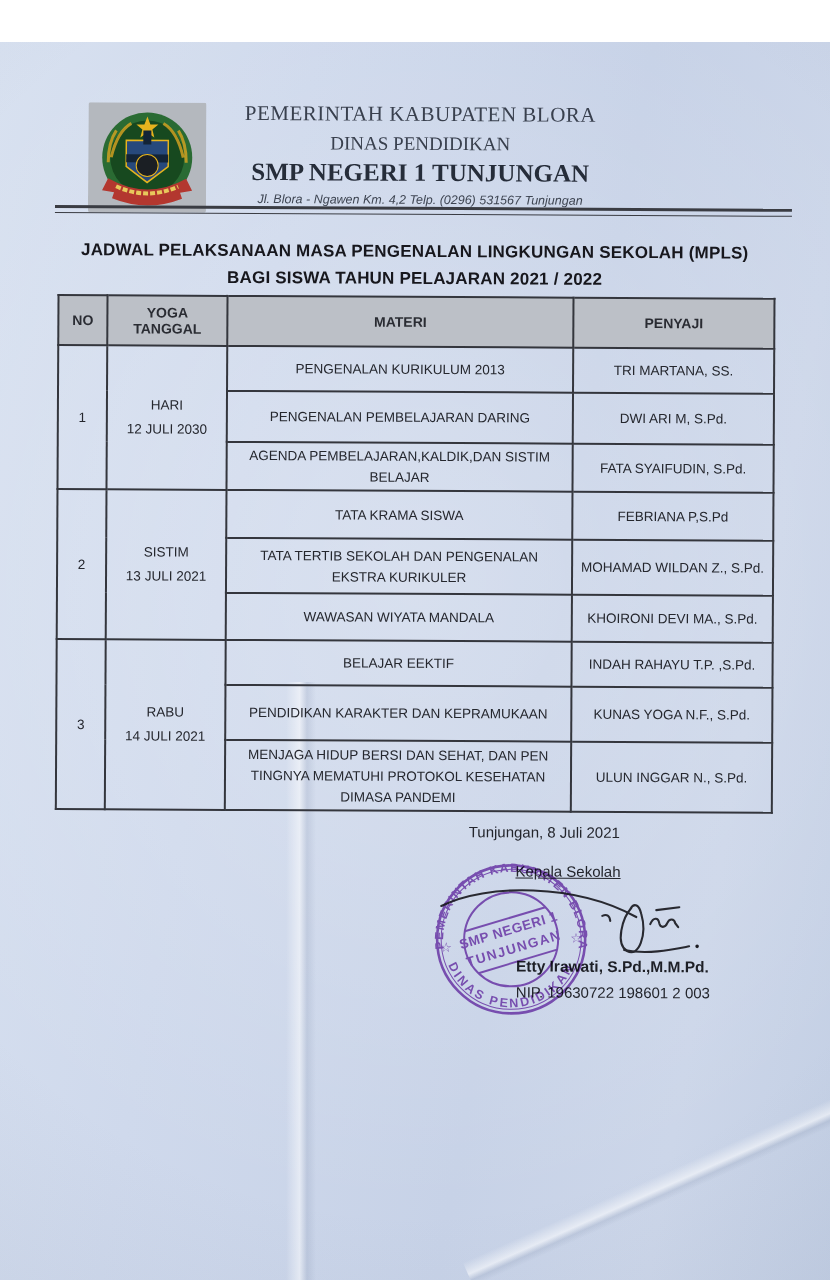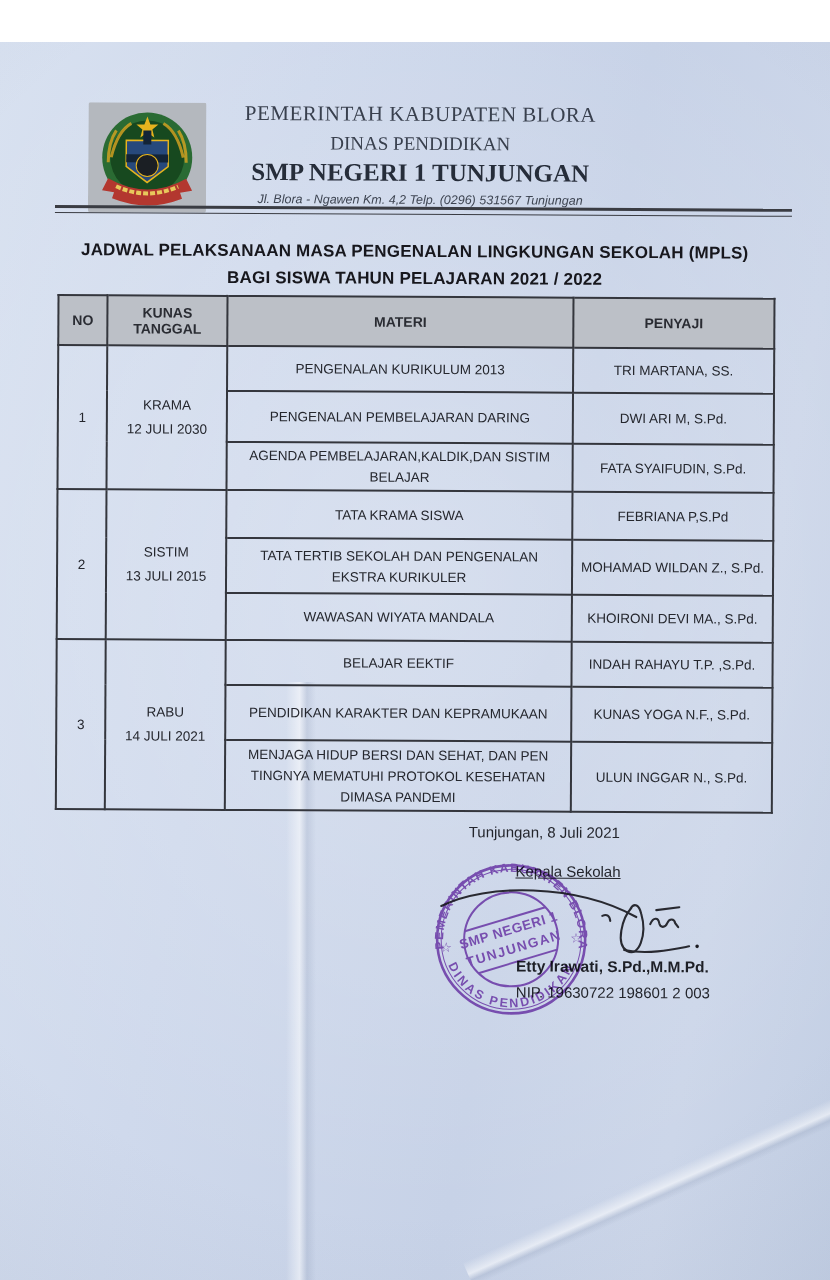--- a/index.html
+++ b/index.html
@@ -87,48 +87,48 @@
     <table class="sched">
       <colgroup>
           <col style="width:49px">
           <col style="width:120px">
           <col style="width:346px">
           <col style="width:201px">
         </colgroup>
       <thead>
         <tr>
           <th>NO</th>
-          <th>KUNAS TANGGAL</th>
+          <th>YOGA TANGGAL</th>
           <th>MATERI</th>
           <th>PENYAJI</th>
         </tr>
       </thead>
       <tbody>
           <tr class="r0">
             <td rowspan="3" class="c-no">1</td>
             <td rowspan="3" class="c-day">
-              <div>KRAMA</div>
+              <div>HARI</div>
               <div>12 JULI 2030</div>
             </td>
             <td class="c-materi">PENGENALAN KURIKULUM 2013</td>
             <td class="c-penyaji">TRI MARTANA, SS.</td>
           </tr>
           <tr class="r1">
             <td class="c-materi">PENGENALAN PEMBELAJARAN DARING</td>
             <td class="c-penyaji">DWI ARI M, S.Pd.</td>
           </tr>
           <tr class="r2">
             <td class="c-materi">AGENDA PEMBELAJARAN,KALDIK,DAN SISTIM BELAJAR</td>
             <td class="c-penyaji">FATA SYAIFUDIN, S.Pd.</td>
           </tr>
           <tr class="r3">
             <td rowspan="3" class="c-no">2</td>
             <td rowspan="3" class="c-day">
               <div>SISTIM</div>
-              <div>13 JULI 2015</div>
+              <div>13 JULI 2021</div>
             </td>
             <td class="c-materi">TATA KRAMA SISWA</td>
             <td class="c-penyaji">FEBRIANA P,S.Pd</td>
           </tr>
           <tr class="r4">
             <td class="c-materi">TATA TERTIB SEKOLAH DAN PENGENALAN EKSTRA KURIKULER</td>
             <td class="c-penyaji">MOHAMAD WILDAN Z., S.Pd.</td>
           </tr>
           <tr class="r5">
             <td class="c-materi">WAWASAN WIYATA MANDALA</td>

